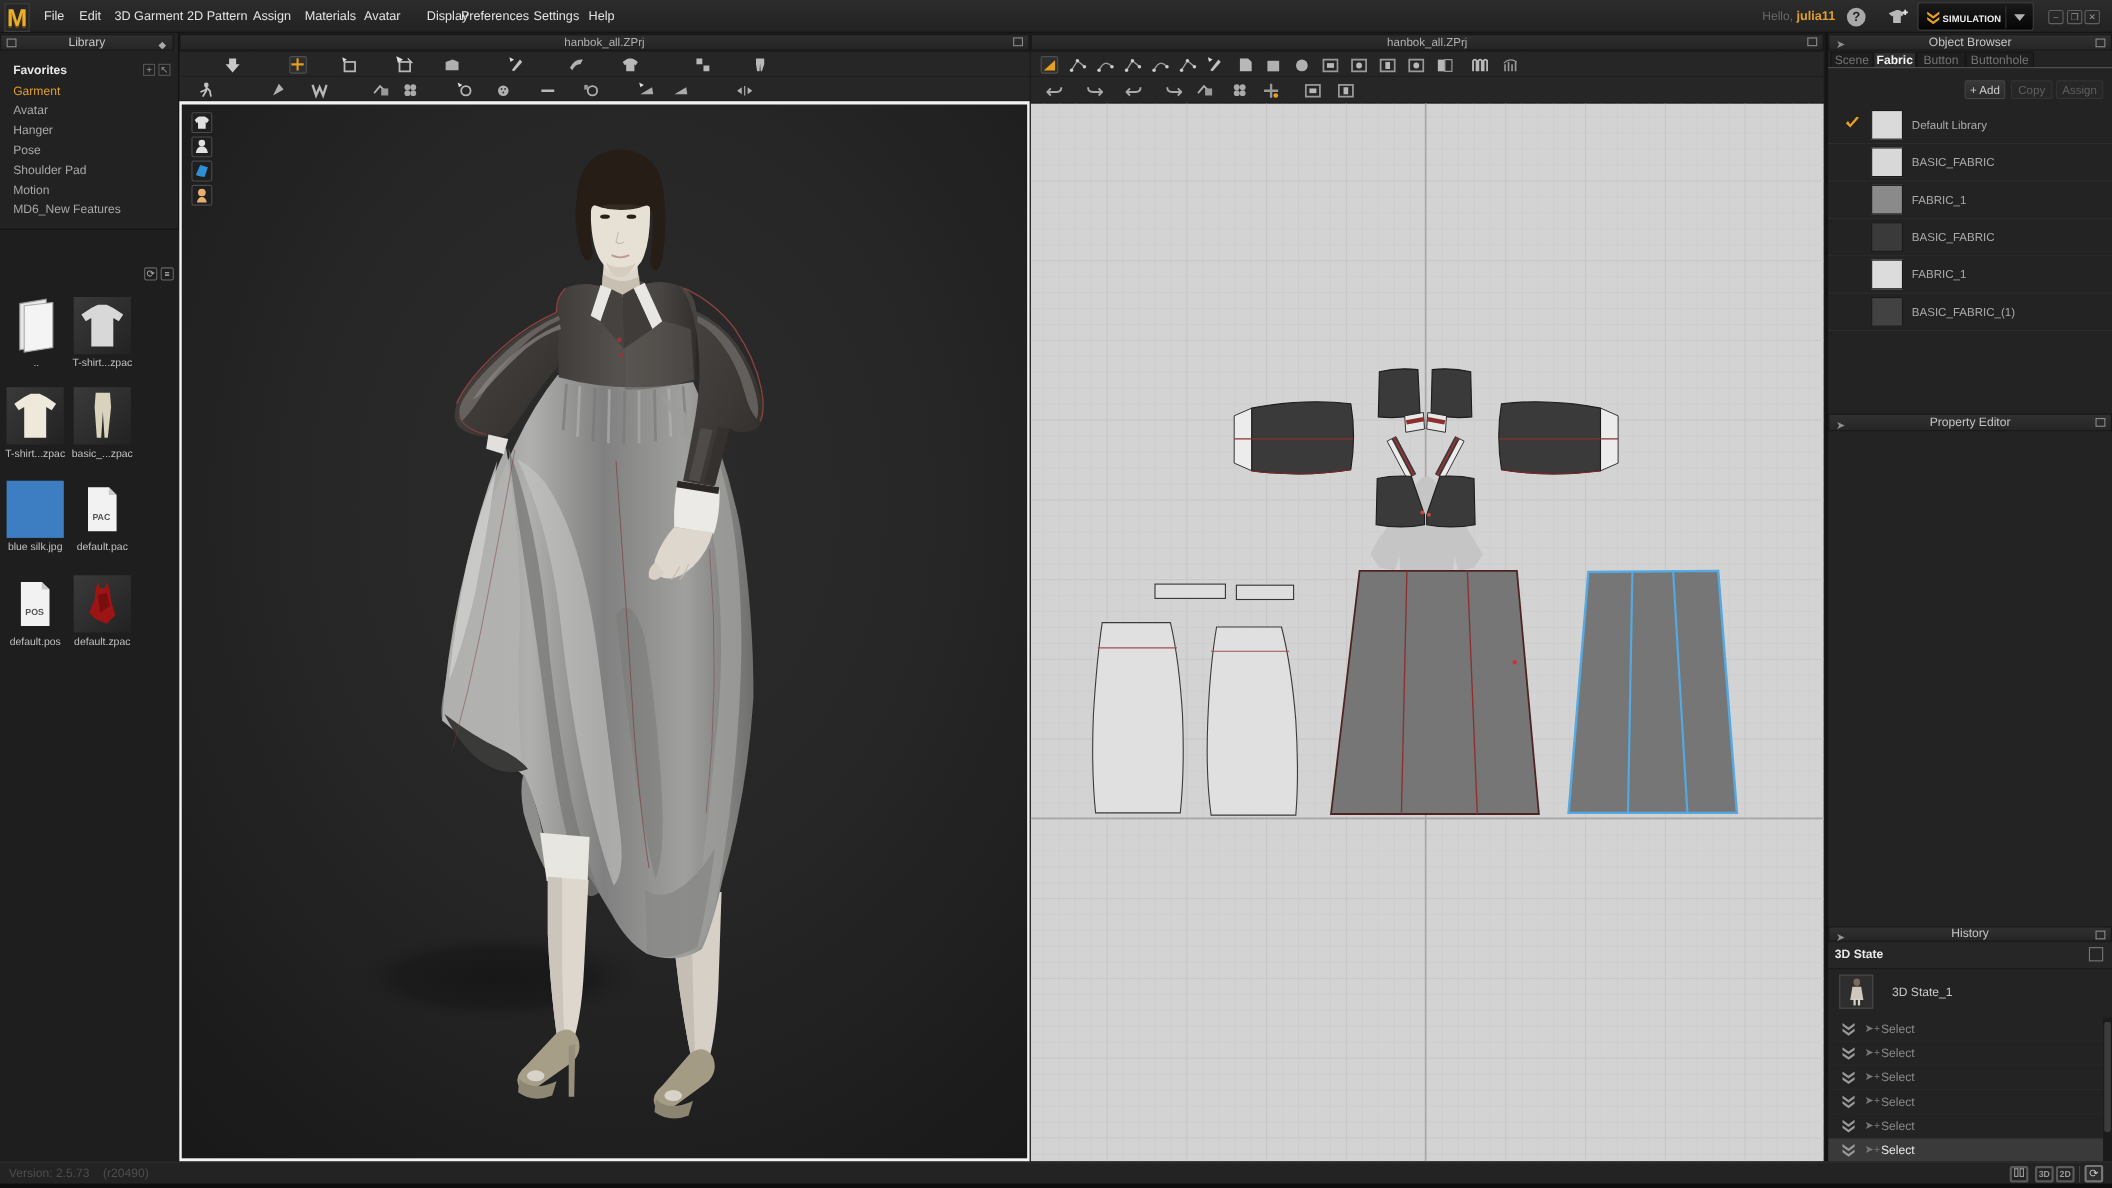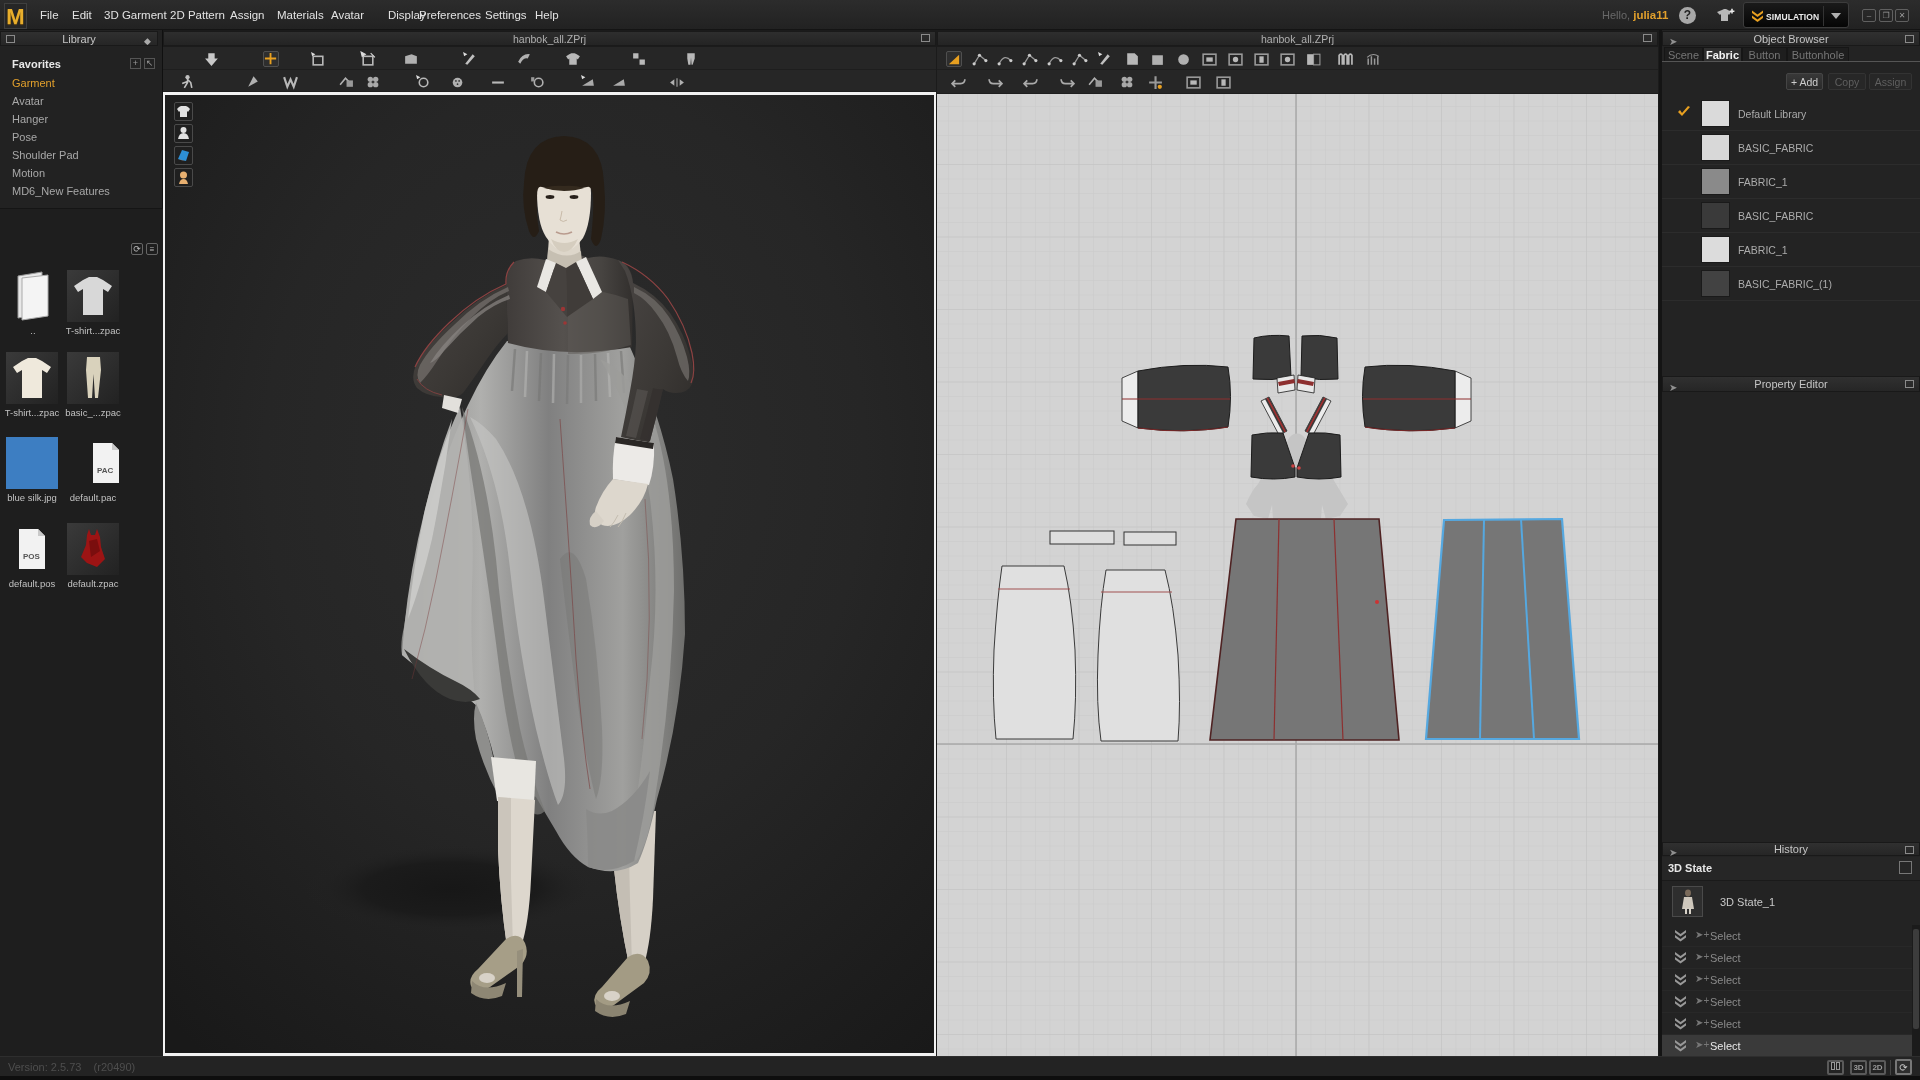--- a/index.html
+++ b/index.html
@@ -119,21 +119,21 @@
   </div>
   <div class="abs tlabel" style="left:0px;top:407px;width:64px;">T-shirt...zpac</div>
   <div class="abs thumb" style="left:67px;top:352px;width:52px;height:52px;">
     <svg width="52" height="52" viewBox="0 0 52 52">
         <path d="M20 5 L33 5 L34 18 L31 46 L28 46 L26.5 22 L25 46 L21 46 L19 18 Z" fill="#d9d2bc"></path>
       </svg>
   </div>
   <div class="abs tlabel" style="left:61px;top:407px;width:64px;">basic_...zpac</div>
   <div class="abs" style="left:6px;top:437px;width:52px;height:52px;background:#3d7ec2;"></div>
   <div class="abs tlabel" style="left:0px;top:492px;width:64px;">blue silk.jpg</div>
-  <div class="abs" style="left:80px;top:437px;width:52px;height:52px;">
+  <div class="abs" style="left:67px;top:437px;width:52px;height:52px;">
     <svg width="52" height="52" viewBox="0 0 52 52">
         <path d="M13 6 L32 6 L39 13 L39 46 L13 46 Z" fill="#f2f2f2"></path>
         <path d="M32 6 L32 13 L39 13 Z" fill="#c9c9c9"></path>
         <text x="17" y="36" font-size="8" font-weight="bold" fill="#555" font-family="Liberation Sans">PAC</text>
       </svg>
   </div>
   <div class="abs tlabel" style="left:61px;top:492px;width:64px;">default.pac</div>
   <div class="abs" style="left:6px;top:523px;width:52px;height:52px;">
     <svg width="52" height="52" viewBox="0 0 52 52">
         <path d="M13 6 L32 6 L39 13 L39 46 L13 46 Z" fill="#f2f2f2"></path>

